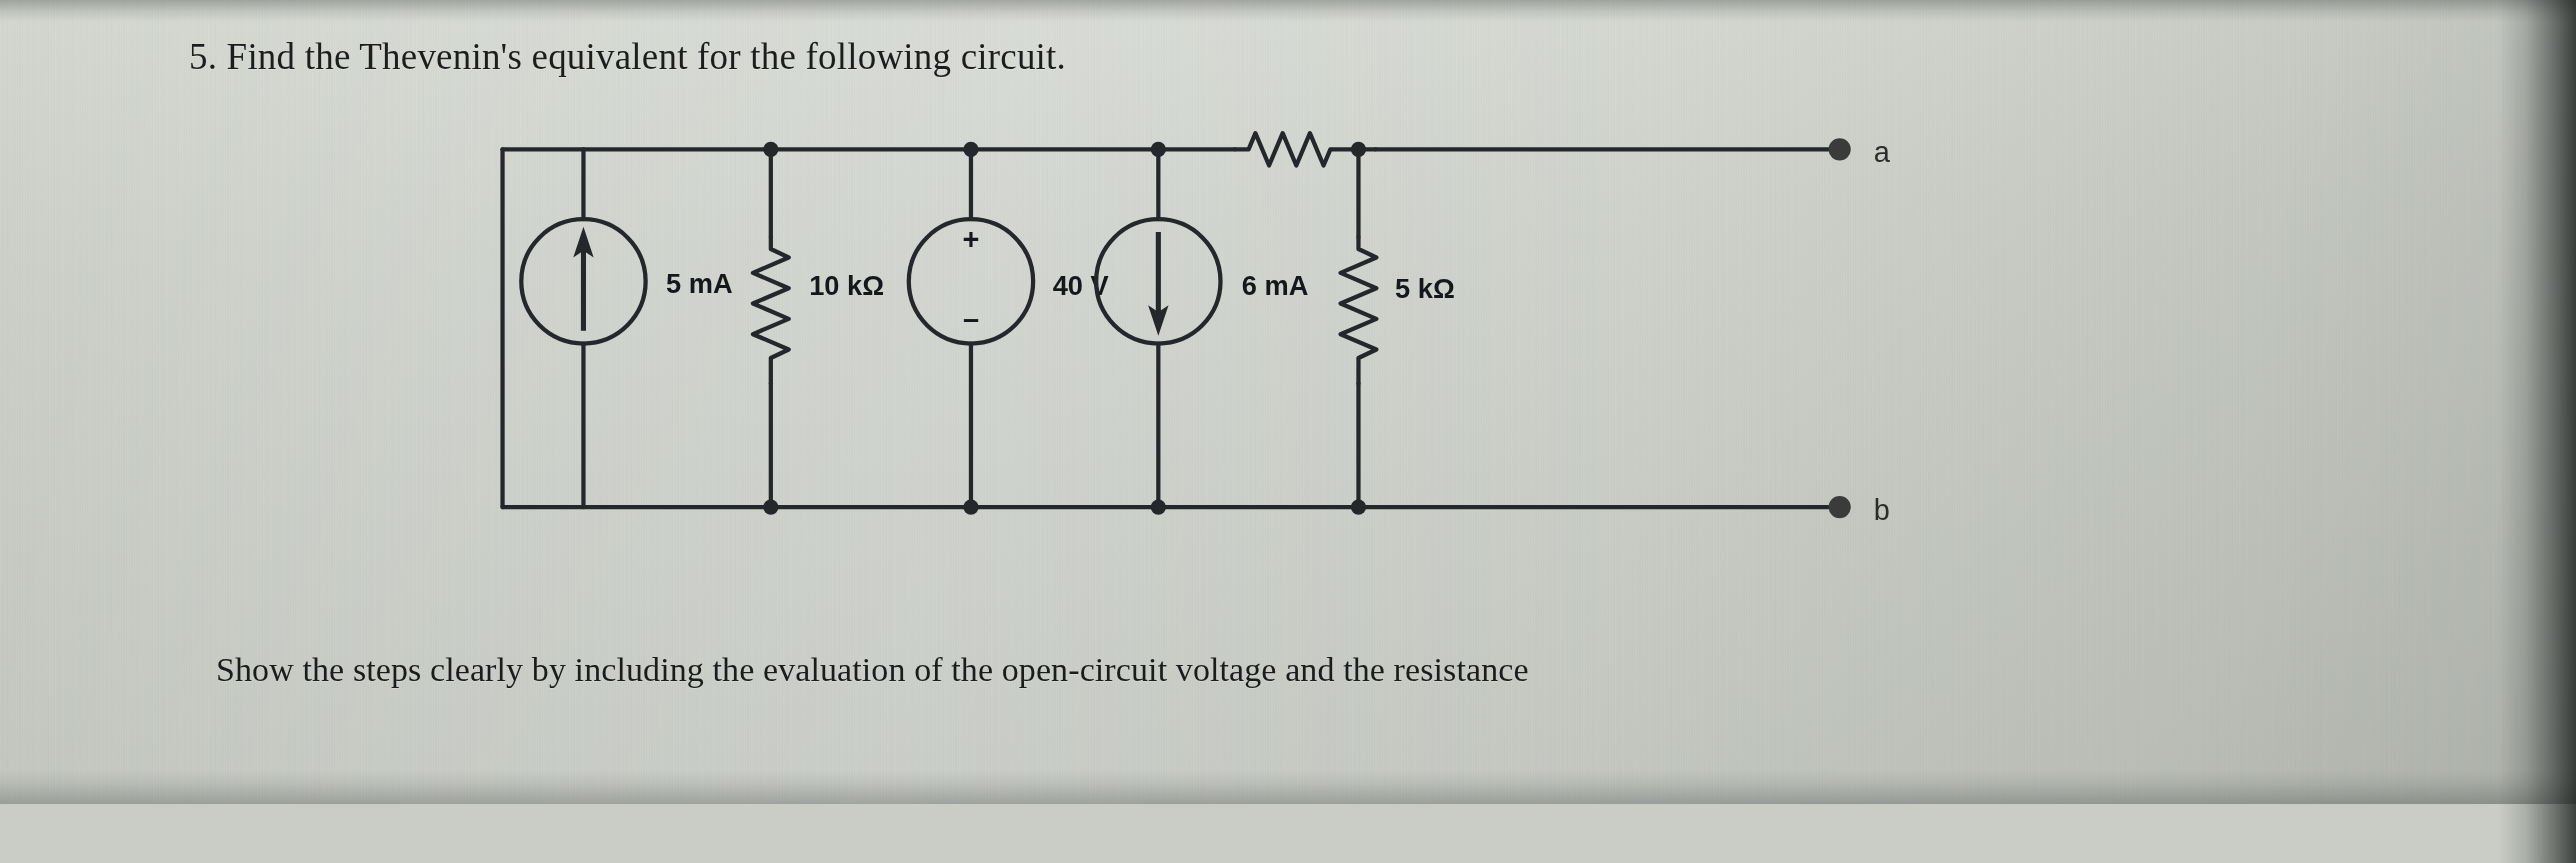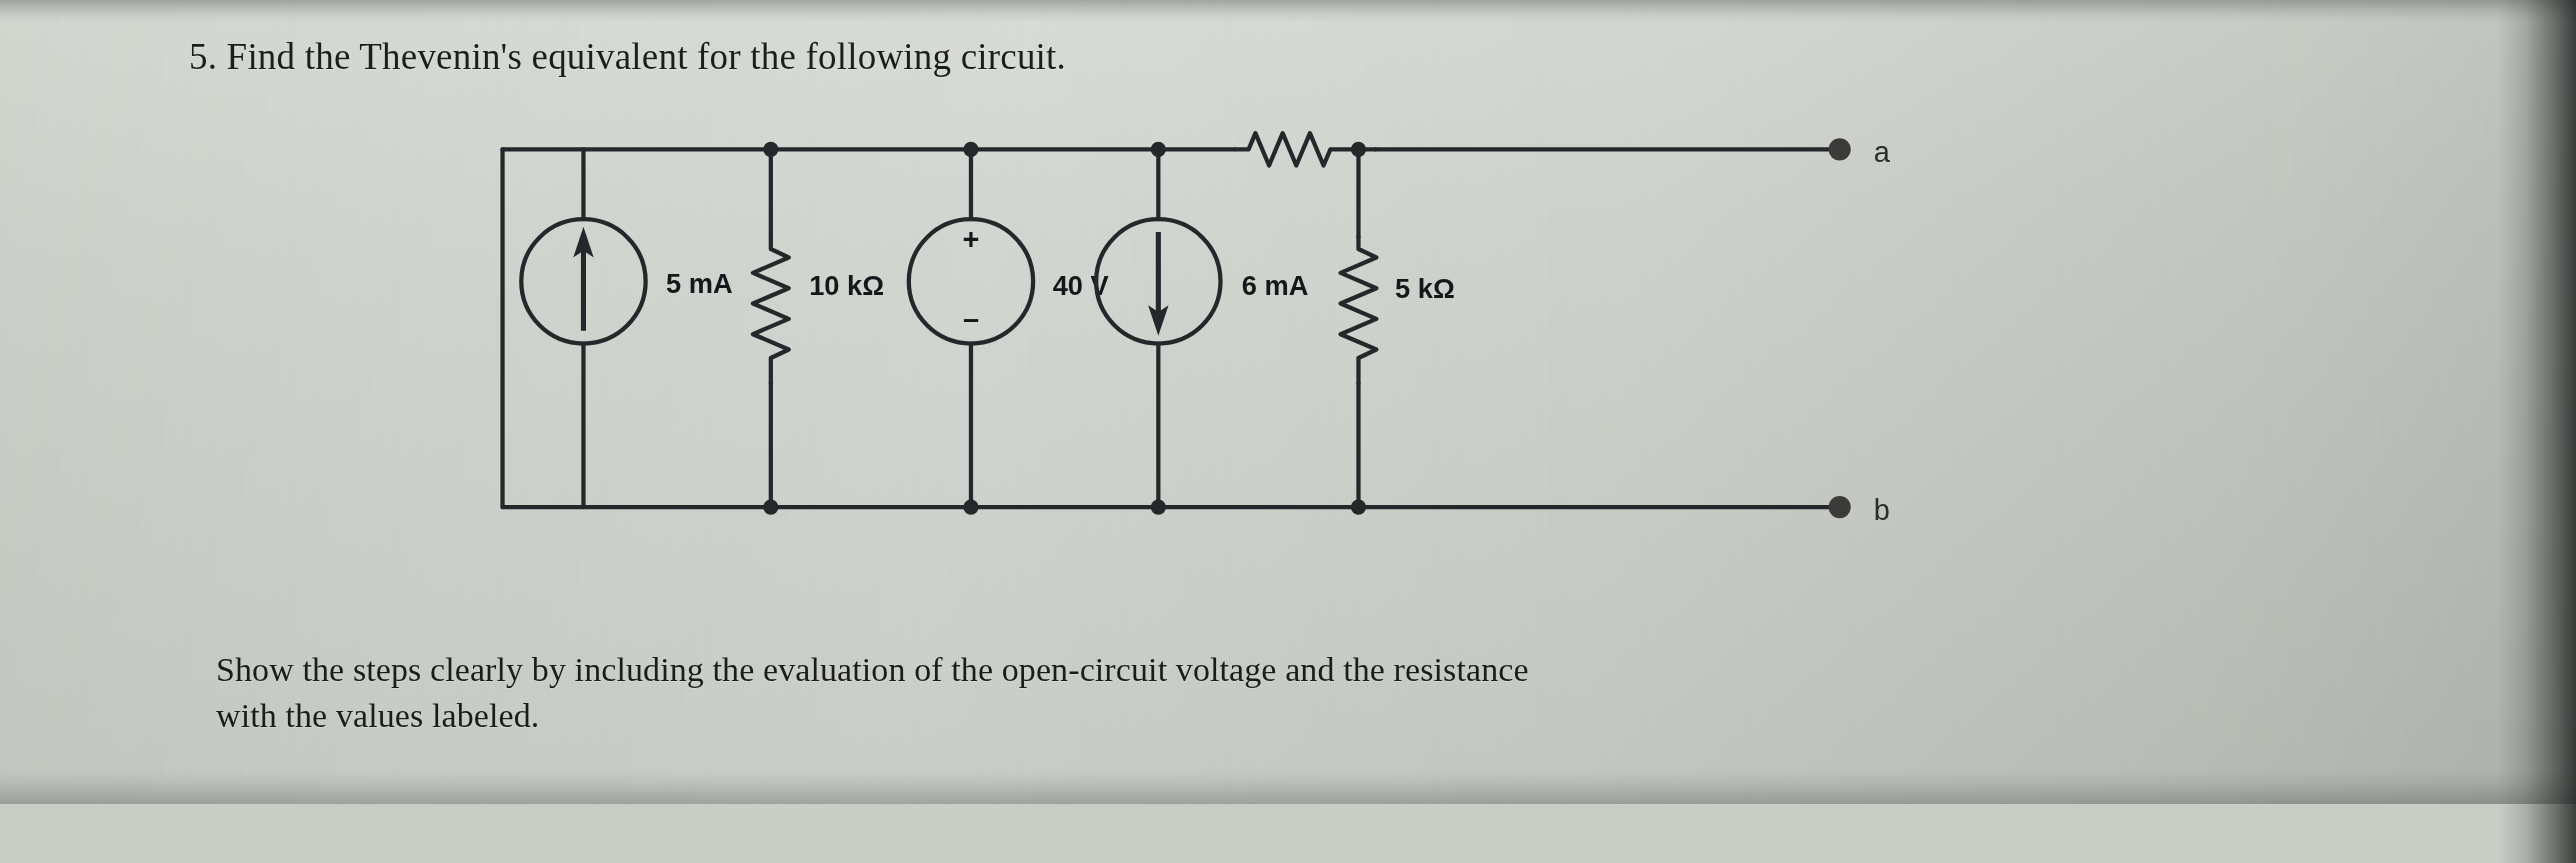--- a/index.html
+++ b/index.html
@@ -223,20 +223,19 @@
         <text class="term-label" x="1640" y="40" font-size="34">a</text>
 
         <circle cx="1600" cy="445" r="13" fill="#3b3b3a"></circle>
         <text class="term-label" x="1640" y="460" font-size="34">b</text>
       </g>
     </svg>
   </div>
 
   <div class="body-text">
     <div>Show the steps clearly by including the evaluation of the open-circuit voltage and the resistance</div>
-    <div>with the values labeled.</div>
   </div>
 
   <div id="top-shadow"></div>
   <div id="bottom-shadow"></div>
   <div id="right-shadow"></div>
 </div>
 
 
 </body></html>

